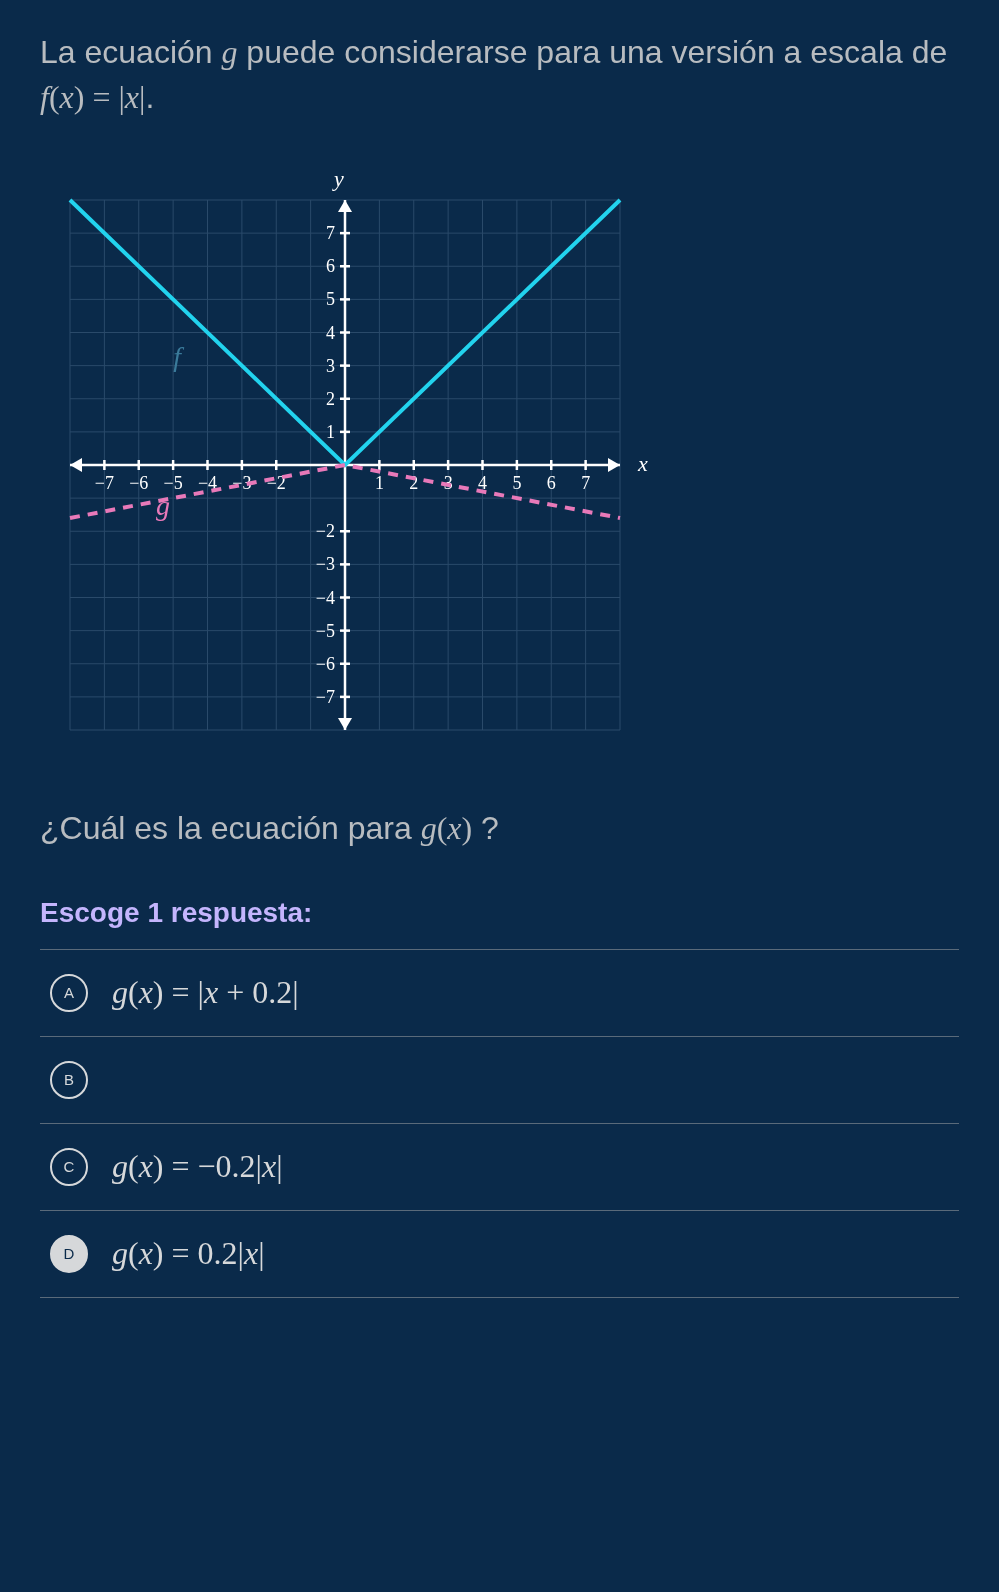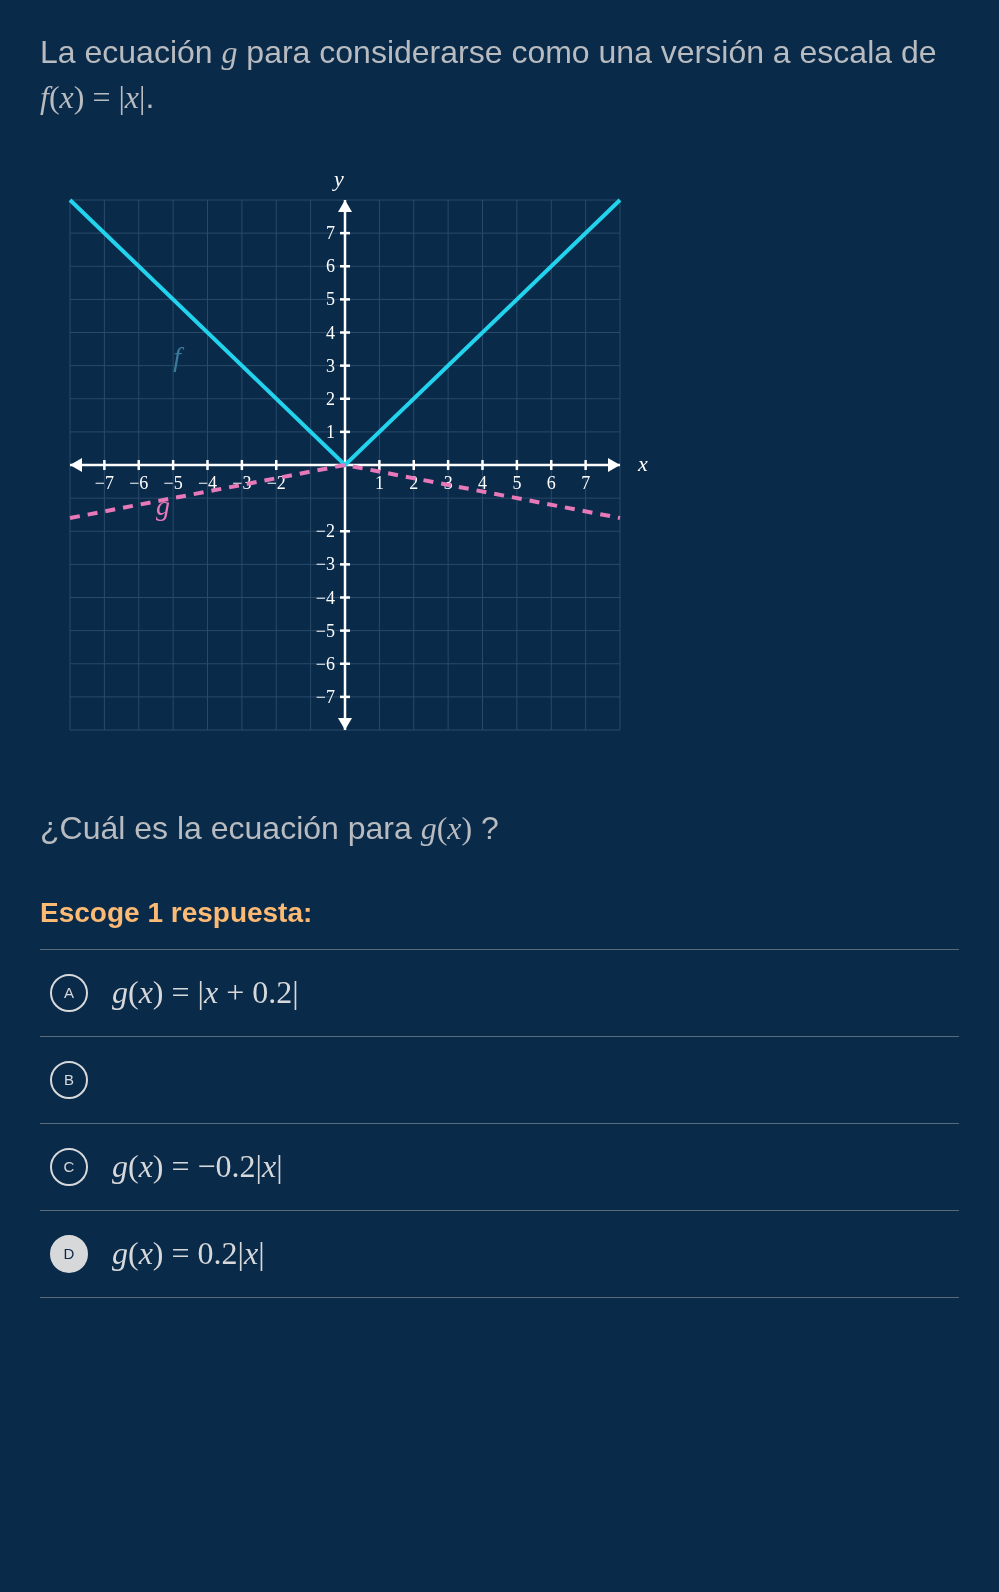--- a/index.html
+++ b/index.html
@@ -29,21 +29,21 @@
   .f-label { fill: #3a7a9a; font-size: 28px; font-style: italic; font-family: Georgia, serif; }
   .g-label { fill: #e879b9; font-size: 28px; font-style: italic; font-family: Georgia, serif; }
   .question {
     font-size: 32px;
     color: #b8bcc0;
     margin: 42px 0 50px 0;
   }
   .choose {
     font-size: 28px;
     font-weight: bold;
-    color: #fdba74;
+    color: #c4b5fd;
     margin-bottom: 20px;
   }
   .choices { }
   .choice {
     border-top: 1px solid #5a6a7a;
     padding: 24px 10px;
     display: flex;
     align-items: center;
     gap: 24px;
     cursor: pointer;
@@ -68,21 +68,21 @@
   .choice-text {
     font-size: 32px;
     font-family: Georgia, "Times New Roman", serif;
     color: #d6d8da;
   }
 </style>
 </head>
 <body>
 
 <div class="intro">
-  <span>La ecuación </span><span class="math-i">g</span><span> para considerarse como una versión a escala de </span>
+  <span>La ecuación </span><span class="math-i">g</span><span> puede considerarse para una versión a escala de </span>
   <span class="math"><span class="math-i">f</span>(<span class="math-i">x</span>) = |<span class="math-i">x</span>|</span><span>.</span>
 </div>
 
 <div class="chart-wrap">
 <svg class="chart" id="chart-svg" width="640" height="600" viewBox="0 0 640 600">
       <line x1="30" y1="570" x2="30" y2="40" class="grid-line"></line>
       <line x1="64.375" y1="570" x2="64.375" y2="40" class="grid-line"></line>
       <line x1="98.75" y1="570" x2="98.75" y2="40" class="grid-line"></line>
       <line x1="133.125" y1="570" x2="133.125" y2="40" class="grid-line"></line>
       <line x1="167.5" y1="570" x2="167.5" y2="40" class="grid-line"></line>

